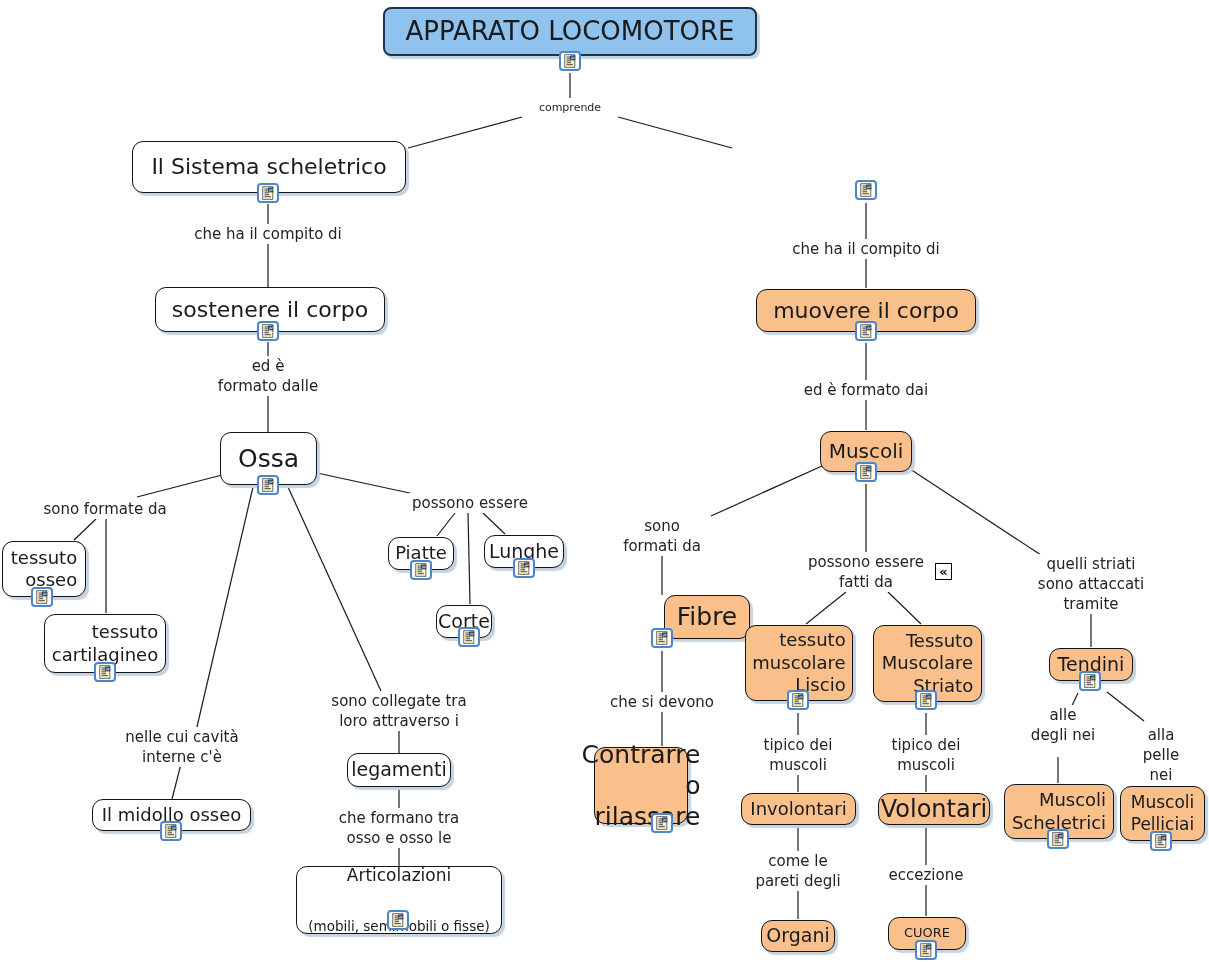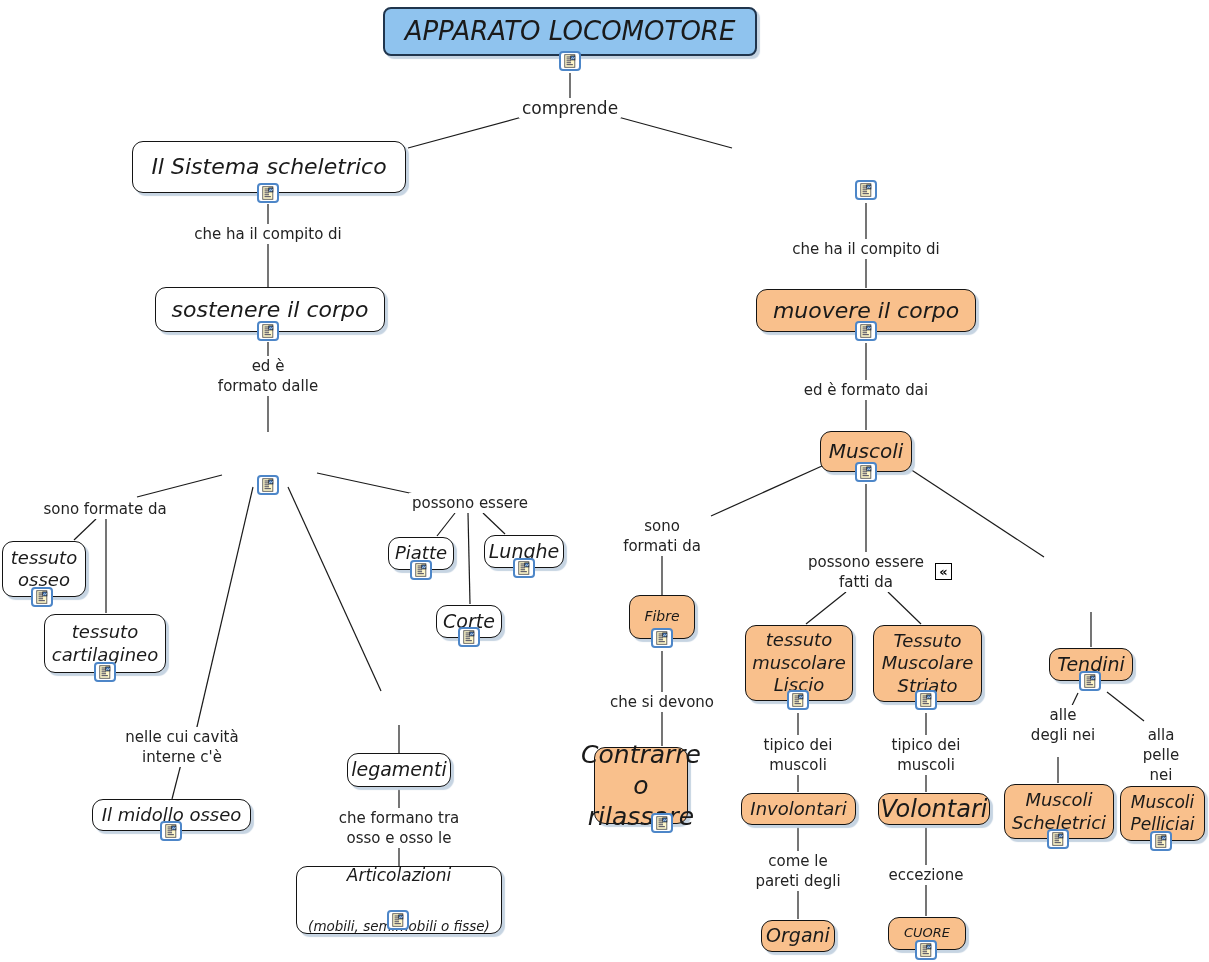--- a/index.html
+++ b/index.html
@@ -6,28 +6,27 @@
   .canvas{
     position:relative;width:1209px;height:962px;background:#ffffff;
     font-family:"DejaVu Sans","Liberation Sans",sans-serif;color:#1a1a1a;overflow:hidden;
   }
   .edges{position:absolute;left:0;top:0;z-index:1;}
   .edge-label{
     position:absolute;z-index:2;transform:translateX(-50%);
     text-align:center;font-size:15px;line-height:20px;white-space:pre-line;
     background:#ffffff;padding:0 3px;color:#232323;
   }
-  .edge-label.lg{font-size:17px;}
+  .edge-label.lg{font-size:11px;}
   .node{
     position:absolute;z-index:3;box-sizing:border-box;
     display:flex;flex-direction:column;align-items:center;justify-content:center;
-    text-align:center;white-space:pre-line;line-height:1.25;
+    text-align:right;white-space:pre-line;line-height:1.25;
     background:#ffffff;border:1.5px solid var(--node-border,#141414);border-radius:11px;
     box-shadow:3px 3px 1px var(--shadow,#c6d4e2);
-    font-style:italic;
   }
   .node.orange{background:var(--muscular-fill,#f9c08c);}
   .node.root{
     background:var(--root-fill,#8fc3ee);
     border:2px solid var(--root-border,#20354d);border-radius:8px;
   }
   .node .sub{font-size:13.5px;line-height:1.15;margin-top:33px;}
   .res-icon{
     position:absolute;z-index:4;width:22px;height:20px;box-sizing:border-box;
     background:#fff;border:2px solid #4d86c8;border-radius:4px;
@@ -96,86 +95,94 @@
   </svg>
 
   <div class="edge-label lg" style="left:570px;top:98px">comprende</div>
   <div class="edge-label" style="left:268px;top:224px">che ha il compito di</div>
   <div class="edge-label" style="left:268px;top:356px">ed è
 formato dalle</div>
   <div class="edge-label" style="left:105px;top:499px">sono formate da</div>
   <div class="edge-label" style="left:470px;top:493px">possono essere</div>
   <div class="edge-label" style="left:182px;top:727px">nelle cui cavità
 interne c'è</div>
+  <div class="edge-label" style="left:399px;top:691px">sono collegate tra
+loro attraverso i</div>
   <div class="edge-label" style="left:399px;top:808px">che formano tra
 osso e osso le</div>
   <div class="edge-label" style="left:866px;top:239px">che ha il compito di</div>
   <div class="edge-label" style="left:866px;top:380px">ed è formato dai</div>
   <div class="edge-label" style="left:662px;top:516px">sono
 formati da</div>
   <div class="edge-label" style="left:662px;top:692px">che si devono</div>
   <div class="edge-label" style="left:866px;top:552px">possono essere
 fatti da</div>
   <div class="edge-label" style="left:798px;top:735px">tipico dei
 muscoli</div>
   <div class="edge-label" style="left:798px;top:851px">come le
 pareti degli</div>
   <div class="edge-label" style="left:926px;top:735px">tipico dei
 muscoli</div>
   <div class="edge-label" style="left:926px;top:865px">eccezione</div>
+  <div class="edge-label" style="left:1091px;top:554px">quelli striati
+sono attaccati
+tramite</div>
   <div class="edge-label" style="left:1063px;top:705px">alle
 degli nei</div>
   <div class="edge-label" style="left:1161px;top:725px">alla
 pelle nei</div>
 
   <div class="node root" style="left:383px;top:7px;width:374px;height:49px;font-size:26px">
     <span>APPARATO LOCOMOTORE</span>
   </div>
 
   <div class="node" style="left:132px;top:141px;width:274px;height:52px;font-size:22px">
     <span>Il Sistema scheletrico</span>
   </div>
   <div class="node" style="left:155px;top:287px;width:230px;height:45px;font-size:22px">
     <span>sostenere il corpo</span>
   </div>
+  <div class="node" style="left:220px;top:432px;width:97px;height:53px;font-size:25px">
+    <span>Ossa</span>
+  </div>
   <div class="node" style="left:2px;top:541px;width:84px;height:56px;font-size:18px">
     <span>tessuto
 osseo</span>
   </div>
   <div class="node" style="left:44px;top:614px;width:122px;height:59px;font-size:18px">
     <span>tessuto
 cartilagineo</span>
   </div>
   <div class="node" style="left:388px;top:537px;width:66px;height:33px;font-size:18px">
     <span>Piatte</span>
   </div>
   <div class="node" style="left:484px;top:535px;width:80px;height:33px;font-size:19px">
     <span>Lunghe</span>
   </div>
-  <div class="node" style="left:436px;top:605px;width:66px;height:33px;font-size:19px">
+  <div class="node" style="left:436px;top:605px;width:56px;height:33px;font-size:19px">
     <span>Corte</span>
   </div>
   <div class="node" style="left:92px;top:799px;width:159px;height:32px;font-size:18px">
     <span>Il midollo osseo</span>
   </div>
   <div class="node" style="left:347px;top:753px;width:104px;height:34px;font-size:19px">
     <span>legamenti</span>
   </div>
   <div class="node" style="left:296px;top:866px;width:206px;height:68px;font-size:17px">
     <span>Articolazioni</span>
     <span class="sub">(mobili, semimobili o fisse)</span>
   </div>
 
   <div class="node orange" style="left:756px;top:289px;width:220px;height:43px;font-size:22px">
     <span>muovere il corpo</span>
   </div>
   <div class="node orange" style="left:820px;top:431px;width:92px;height:41px;font-size:20px">
     <span>Muscoli</span>
   </div>
-  <div class="node orange" style="left:629px;top:595px;width:66px;height:44px;font-size:14px">
+  <div class="node orange" style="left:664px;top:595px;width:86px;height:44px;font-size:25px">
     <span>Fibre</span>
   </div>
   <div class="node orange" style="left:594px;top:747px;width:94px;height:77px;font-size:25px">
     <span>Contrarre
 o
 rilassare</span>
   </div>
   <div class="node orange" style="left:745px;top:625px;width:108px;height:76px;font-size:18px">
     <span>tessuto
 muscolare

